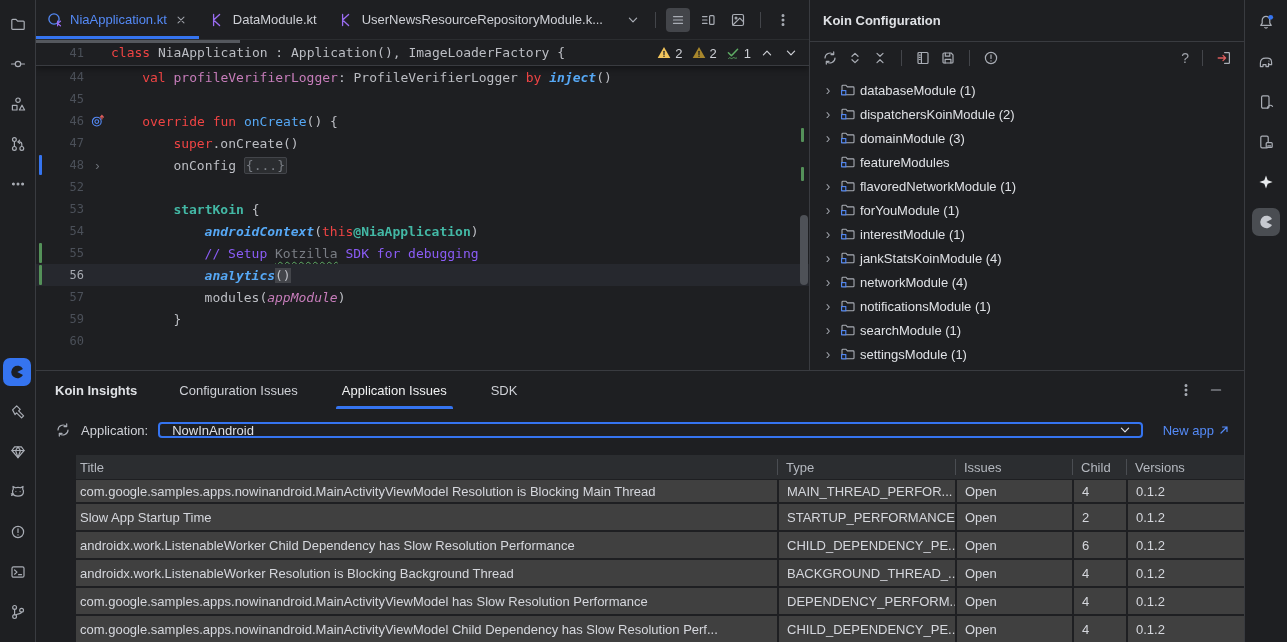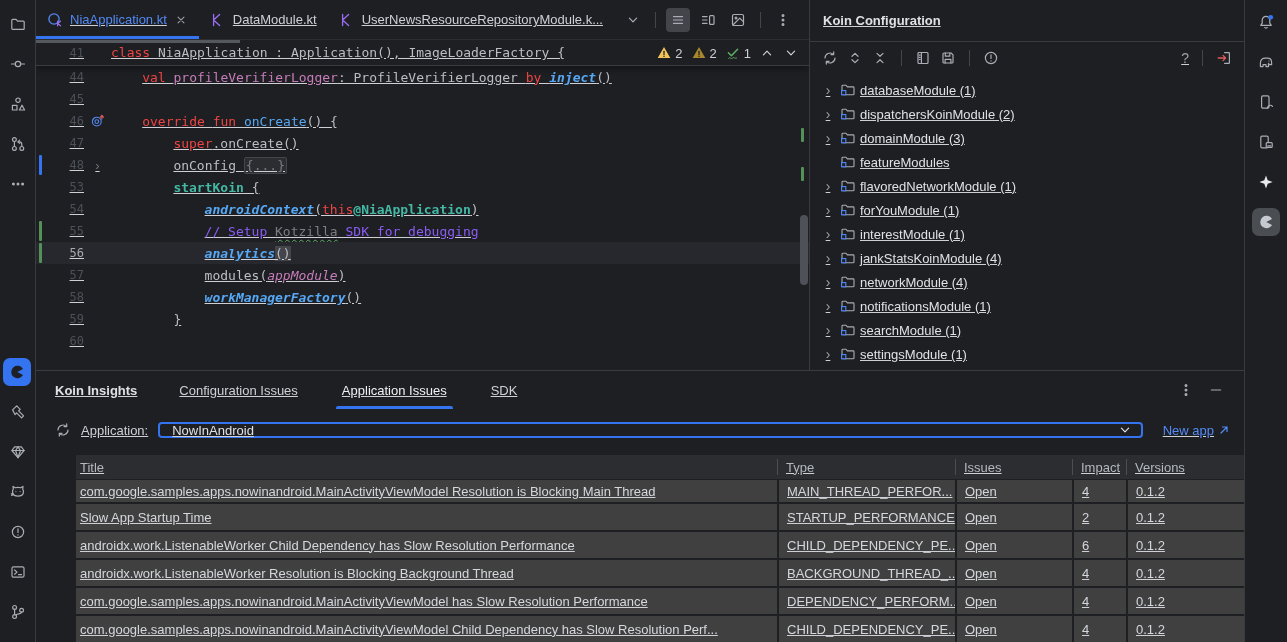--- a/index.html
+++ b/index.html
@@ -10,21 +10,21 @@
   .leftbar { width:36px; height:642px; border-right:1px solid #393b40; display:flex; flex-direction:column; align-items:center; padding:8px 0 6px; flex:none; }
   .rightbar { width:42px; height:642px; border-left:1px solid #393b40; display:flex; flex-direction:column; align-items:center; padding:6px 0; flex:none; }
   .bar-spacer { flex:1; }
   .bar-btn { width:30px; height:32px; margin-bottom:8px; display:flex; align-items:center; justify-content:center; border-radius:7px; color:#a9adb5; cursor:pointer; flex:none; }
   .bar-btn.active-blue { background:#3574f0; width:28px; height:28px; margin:2px 0 10px; }
   .bar-btn.active-grey { background:#4a4d52; width:28px; height:28px; margin:2px 0 10px; }
   .icon { width:16px; height:16px; display:inline-flex; align-items:center; justify-content:center; color:inherit; }
   .icon svg { width:16px; height:16px; }
 
   
-  .center { width:1208px; display:flex; flex-direction:column; flex:none;text-decoration:underline; }
+  .center { width:1208px; display:flex; flex-direction:column; flex:none; }
   .top-row { height:372px; display:flex; }
 
   
   .editor-col { width:773px; flex:none; display:flex; flex-direction:column; }
   .tabbar { height:40px; display:flex; align-items:stretch; position:relative; border-bottom:1px solid #2b2d30; }
   .tab { display:flex; align-items:center; gap:7px; padding:0 11px; cursor:pointer; position:relative; color:#ced0d6; white-space:nowrap; }
   .tab.active { color:#548af7; }
   .tab.active::after { content:""; position:absolute; left:0; right:0; bottom:0; height:3px; background:#3574f0; }
   .tab .close { color:#9da0a8; font-size:13px; }
   .tab-right { margin-left:auto; display:flex; align-items:center; gap:6px; padding-right:14px; color:#a9adb5; }
@@ -380,20 +380,26 @@
               <div class="cl">
                 <div class="chgcol">
                   <div class="chg blue"></div>
                 </div>
                 <div class="lnum">48</div>
                 <div class="gmark">›</div>
                 <div class="codetxt" style="padding-left: 62.4px;"><span class="tk-t">onConfig </span><span class="tk-folded">{...}</span></div>
               </div>
               <div class="cl">
                 <div class="chgcol"></div>
+                <div class="lnum">52</div>
+                <div class="gmark"></div>
+                <div class="codetxt" style="padding-left: 0px;"></div>
+              </div>
+              <div class="cl">
+                <div class="chgcol"></div>
                 <div class="lnum">53</div>
                 <div class="gmark"></div>
                 <div class="codetxt" style="padding-left: 62.4px;"><span class="tk-lbl">startKoin</span><span class="tk-t"> {</span></div>
               </div>
               <div class="cl">
                 <div class="chgcol"></div>
                 <div class="lnum">54</div>
                 <div class="gmark"></div>
                 <div class="codetxt" style="padding-left: 93.6px;"><span class="tk-fni">androidContext</span><span class="tk-t">(</span><span class="tk-kw">this</span><span class="tk-lbl">@NiaApplication</span><span class="tk-t">)</span></div>
               </div>
@@ -411,26 +417,20 @@
                 </div>
                 <div class="lnum">56</div>
                 <div class="gmark"></div>
                 <div class="codetxt" style="padding-left: 93.6px;"><span class="tk-fni">analytics</span><span class="tk-brhl">()</span></div>
               </div>
               <div class="cl">
                 <div class="chgcol"></div>
                 <div class="lnum">57</div>
                 <div class="gmark"></div>
                 <div class="codetxt" style="padding-left: 93.6px;"><span class="tk-t">modules(</span><span class="tk-propi">appModule</span><span class="tk-t">)</span></div>
-              </div>
-              <div class="cl">
-                <div class="chgcol"></div>
-                <div class="lnum">58</div>
-                <div class="gmark"></div>
-                <div class="codetxt" style="padding-left: 93.6px;"><span class="tk-fni">workManagerFactory</span><span class="tk-t">()</span></div>
               </div>
               <div class="cl">
                 <div class="chgcol"></div>
                 <div class="lnum">59</div>
                 <div class="gmark"></div>
                 <div class="codetxt" style="padding-left: 62.4px;"><span class="tk-t">}</span></div>
               </div>
               <div class="cl">
                 <div class="chgcol"></div>
                 <div class="lnum">60</div>
@@ -666,21 +666,21 @@
                 <path d="M3 9L9 3M4.5 3H9v4.5"></path>
               </svg>
             </span>
         </span>
       </div>
       <div class="tbl">
         <div class="thead" id="tbl-head">
             <div class="cell c0">Title</div>
             <div class="cell c1">Type</div>
             <div class="cell c2">Issues</div>
-            <div class="cell c3">Impact</div>
+            <div class="cell c3">Child</div>
             <div class="cell c4">Versions</div>
           </div>
         <div id="tbl-body">
             <div class="trow clip">
               <div class="cell c0">com.google.samples.apps.nowinandroid.MainActivityViewModel Resolution is Blocking Main Thread</div>
               <div class="cell c1">MAIN_THREAD_PERFOR...</div>
               <div class="cell c2">Open</div>
               <div class="cell c3">4</div>
               <div class="cell c4">0.1.2</div>
             </div>

